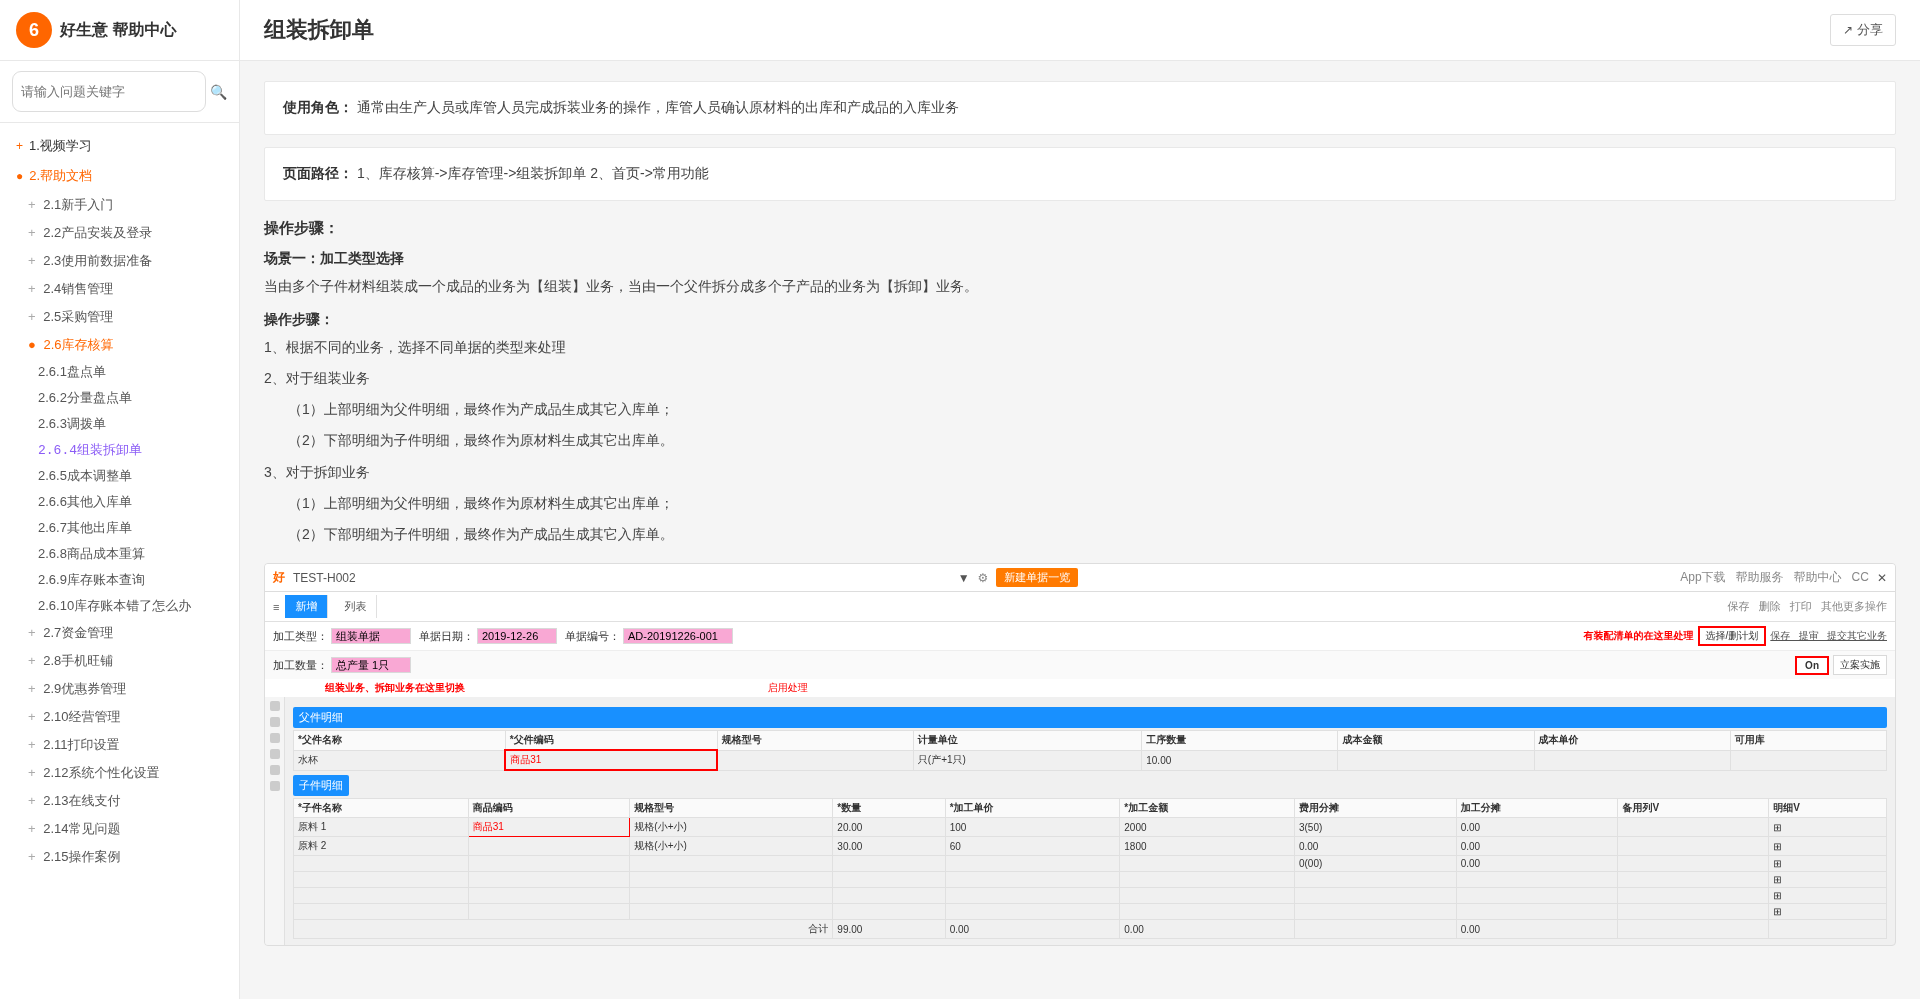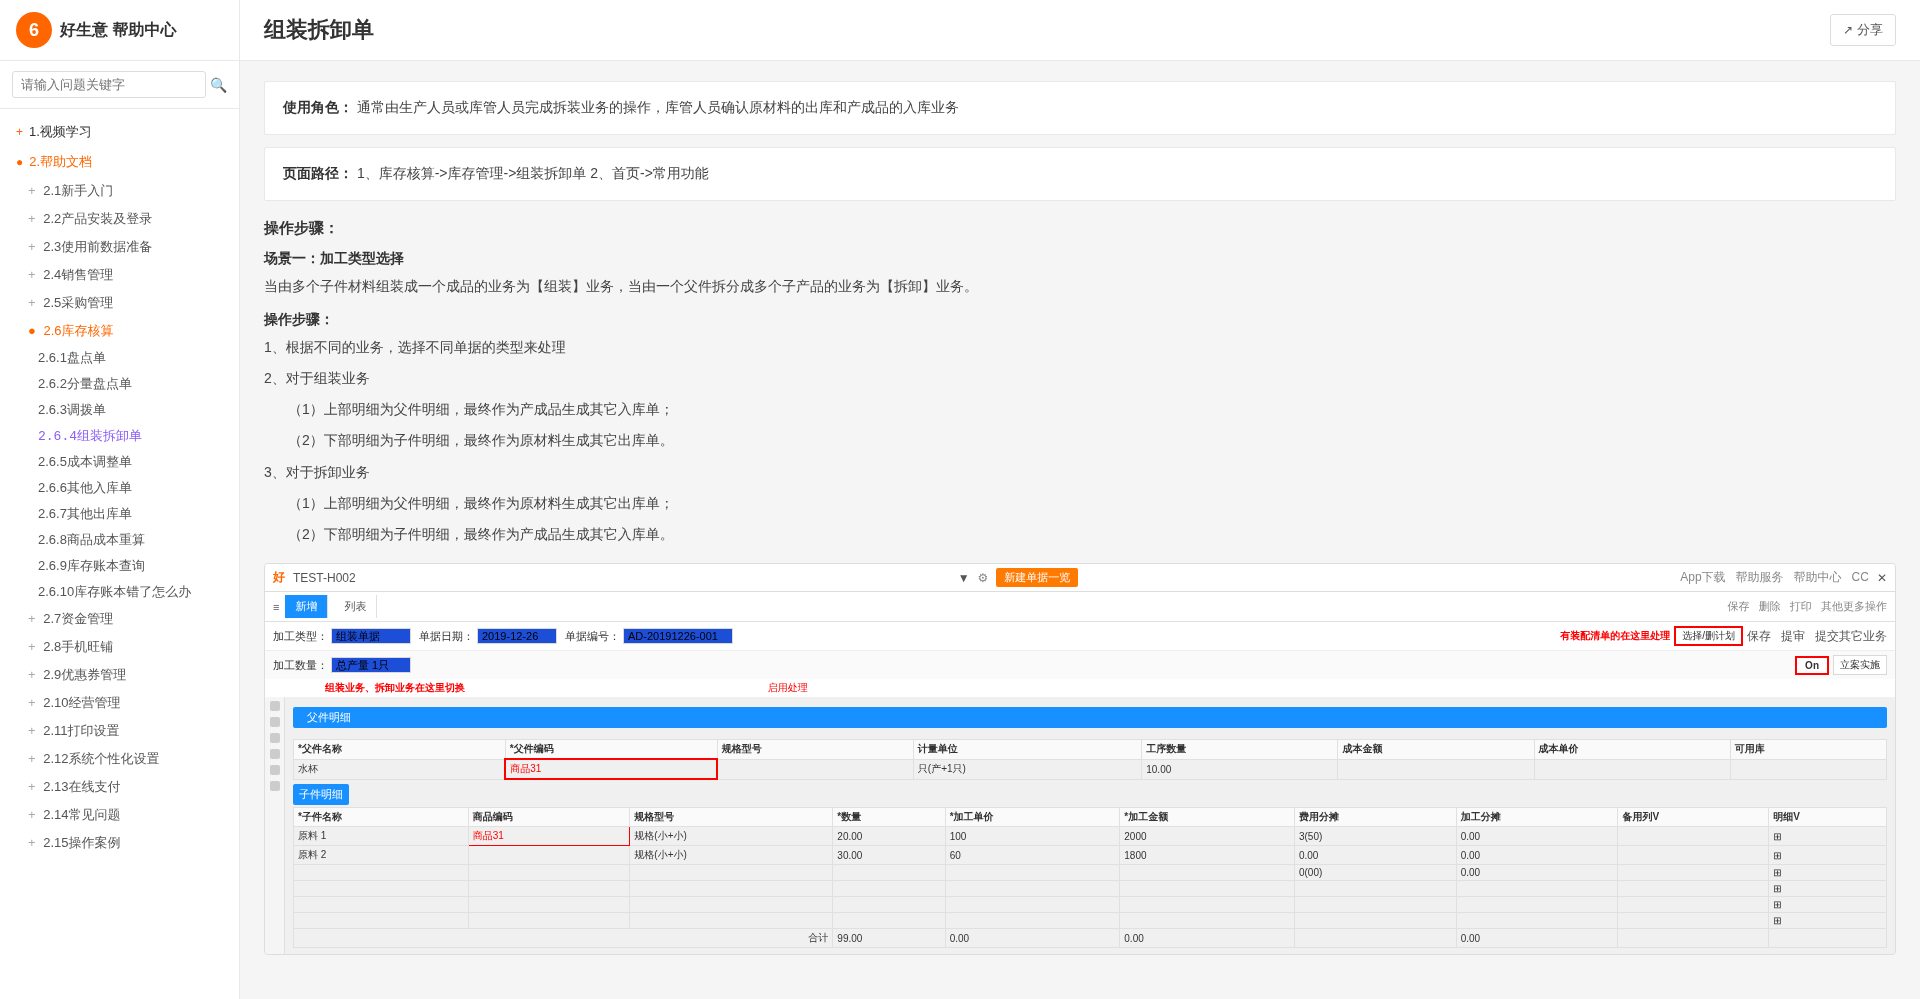--- a/index.html
+++ b/index.html
@@ -186,21 +186,21 @@
       font-size: 11px;
       flex-wrap: wrap;
     }
     .mock-field {
       display: flex; align-items: center; gap: 3px;
     }
     .mock-input {
       border: 1px solid #d9d9d9;
       padding: 1px 4px;
       font-size: 11px;
-      background: #1d4ed8;
+      background: #f9a8d4;
       width: 80px;
     }
     .mock-content {
       display: flex;
       font-size: 11px;
     }
     .mock-sidebar-icons {
       width: 20px;
       background: #f5f5f5;
       border-right: 1px solid #e0e0e0;
@@ -228,23 +228,23 @@
       padding: 2px 4px;
       text-align: left;
     }
     .mock-table td {
       border: 1px solid #e0e0e0;
       padding: 2px 4px;
     }
     .mock-section-header {
       background: #1890ff;
       color: #fff;
-      padding: 3px 14px;
+      padding: 3px 6px;
       font-size: 11px;
-      margin: 4px 0 11px 0;
+      margin: 4px 0 2px 0;
       border-radius: 2px;
     }
 
     .mock-wrapper {
       position: relative;
     }
 
     
     #nav-tree::-webkit-scrollbar { width: 4px; }
     #nav-tree::-webkit-scrollbar-thumb { background: #ddd; border-radius: 2px; }
@@ -256,21 +256,21 @@
 
 <div id="sidebar">
   <div id="logo-area">
     <div id="logo-circle">
       <span>6</span>
     </div>
     <span id="logo-text">好生意 帮助中心</span>
   </div>
 
   <div id="search-area">
-    <input id="search-input" type="text" style="flex: 1 1 0%; border: 1px solid rgb(221, 221, 221); border-radius: 3px; padding: 5px 8px; font-size: 13px; outline: none; color: #c2410c;" placeholder="请输入问题关键字">
+    <input id="search-input" type="text" style="flex: 1 1 0%; border: 1px solid rgb(221, 221, 221); border-radius: 9px; padding: 12px 8px; font-size: 13px; outline: none; color: #c2410c;" placeholder="请输入问题关键字">
     <button id="search-icon-btn" style="background:none;border:none;cursor:pointer;color:#999;margin-left:4px;font-size:14px;">🔍</button>
   </div>
 
   <div id="nav-tree">
 
     <div class="nav-section">
       <span class="nav-icon">+</span>
       <span>1.视频学习</span>
     </div>
 
@@ -441,21 +441,21 @@
           </div>
           <div class="mock-field">
             <span>单据编号：</span>
             <input class="mock-input" value="AD-20191226-001" readonly="" style="width: 110px;">
           </div>
           <div style="flex:1;"></div>
 
           <div style="display:flex;align-items:center;gap:4px;">
             <span style="color:red;font-size:10px;font-weight:bold;">有装配清单的在这里处理</span>
             <div style="border:2px solid red;padding:1px 6px;font-size:10px;background:#fff;">选择/删计划</div>
-            <span style="font-size:12px;color:#555;">保存 &nbsp; 提审 &nbsp; 提交其它业务</span>
+            <span style="font-size:10px;color:#555;text-decoration:underline;">保存 &nbsp; 提审 &nbsp; 提交其它业务</span>
           </div>
         </div>
 
         <div class="mock-form-row" style="background:#fafafa; border-top:1px solid #eee;">
           <div class="mock-field">
             <span>加工数量：</span>
             <input class="mock-input" value="总产量 1只" readonly="" style="">
           </div>
           <div style="flex:1;"></div>
           <div style="display:flex;align-items:center;gap:4px;">

